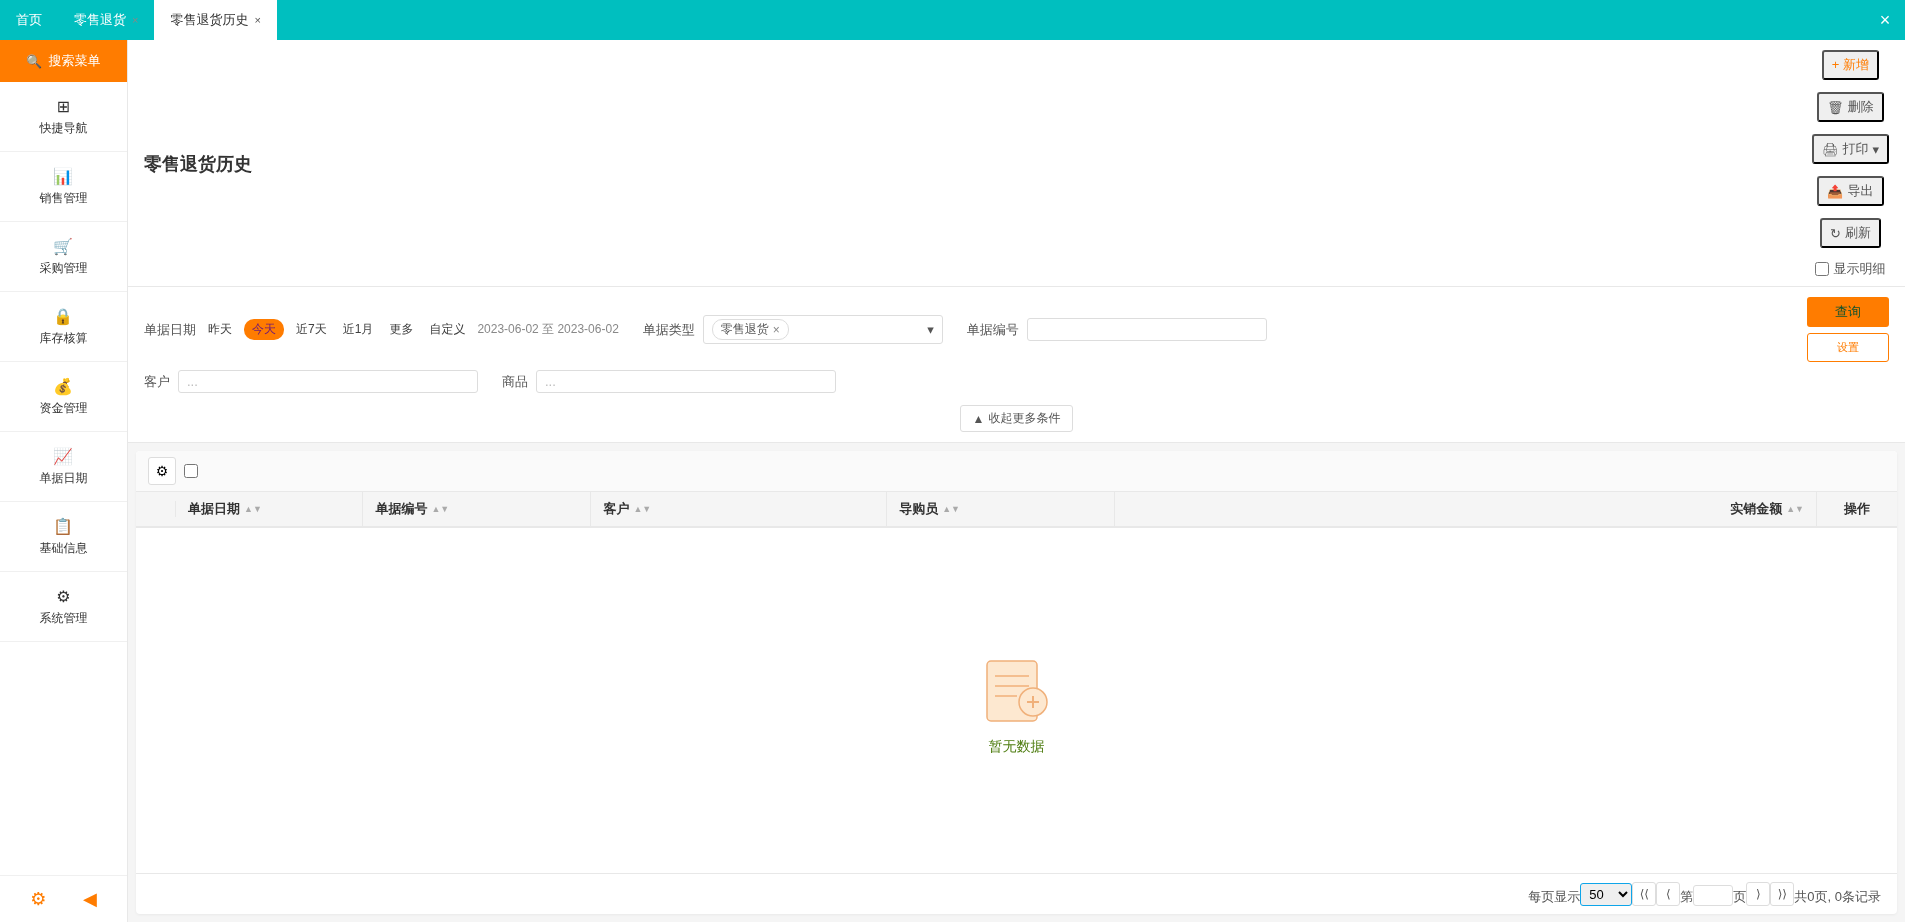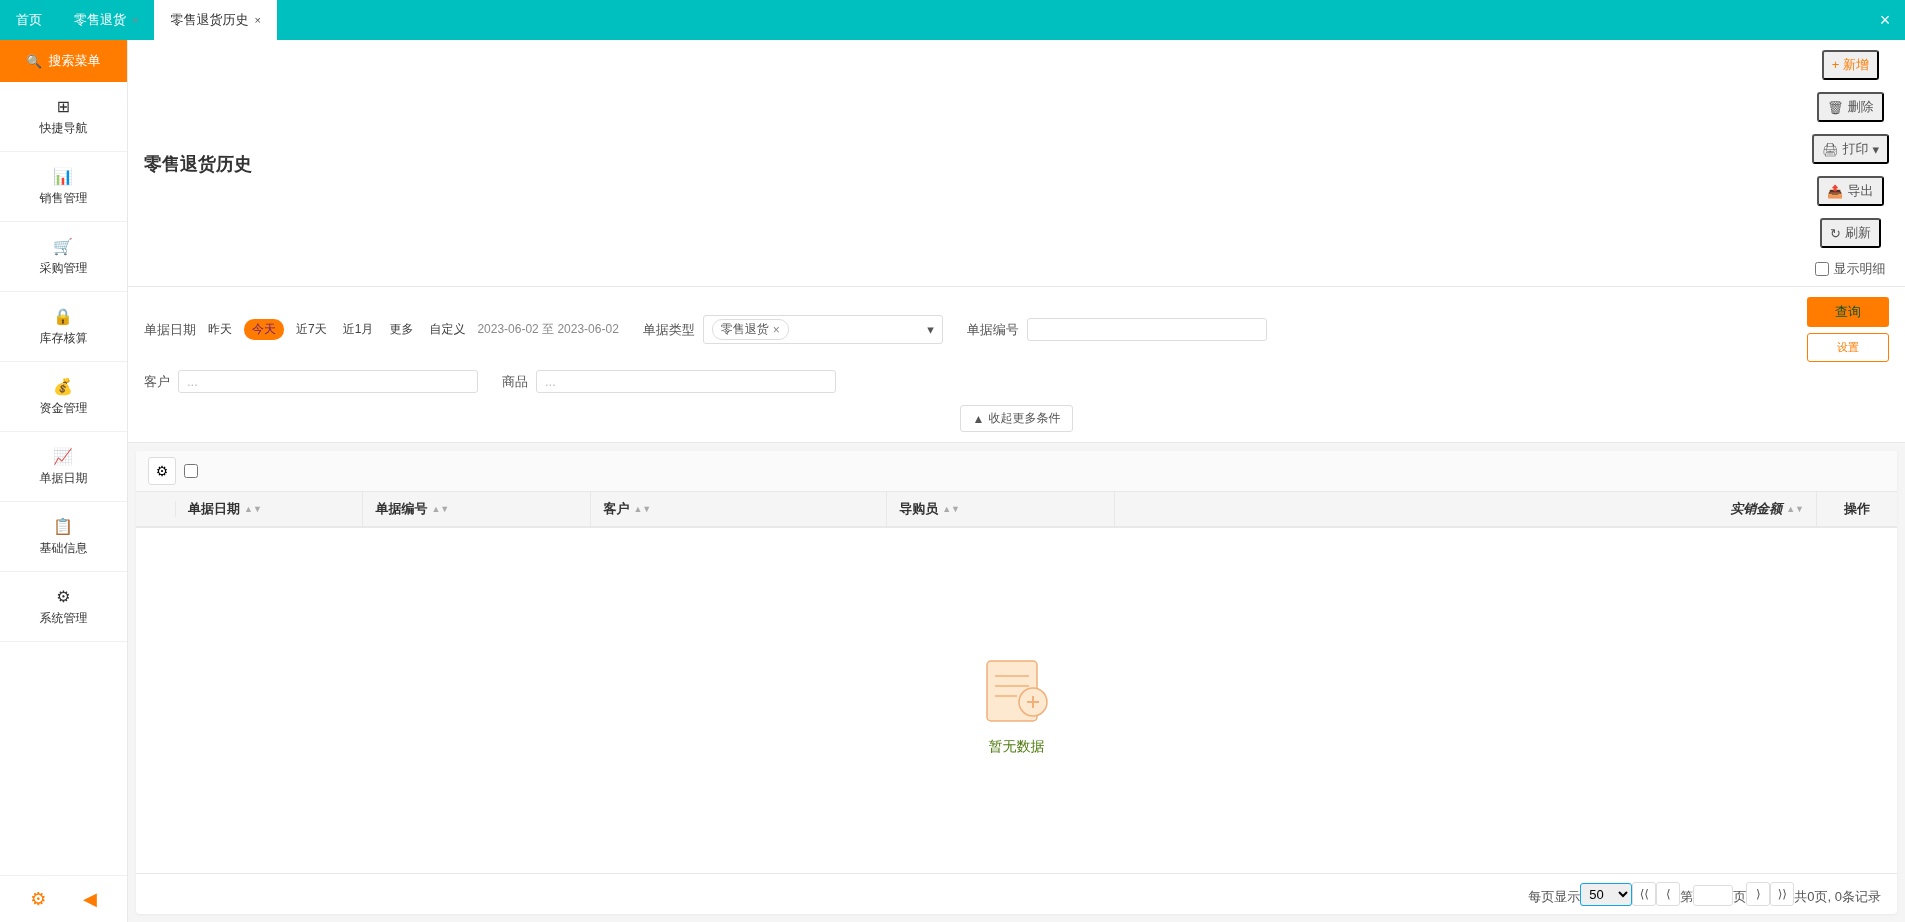--- a/index.html
+++ b/index.html
@@ -304,21 +304,21 @@
       white-space: nowrap;
       border-right: 1px solid #e8e8e8;
     }
     .th:last-child { border-right: none; }
     .th .sort-arrows { display: flex; flex-direction: column; font-size: 9px; color: #aaa; }
     .col-check { width: 40px; justify-content: center; flex-shrink: 0; }
     .col-date { flex: 1.2; }
     .col-num { flex: 1.5; }
     .col-customer { flex: 2; }
     .col-guide { flex: 1.5; }
-    .col-amount { flex: 1; text-align: right; justify-content: flex-end; font-style: italic; }
+    .col-amount { flex: 1; text-align: right; justify-content: flex-end; }
     .col-action { width: 80px; justify-content: center; }
 
     .empty-state {
       flex: 1;
       display: flex;
       flex-direction: column;
       align-items: center;
       justify-content: center;
       color: #4d7c0f;
       font-size: 14px;

